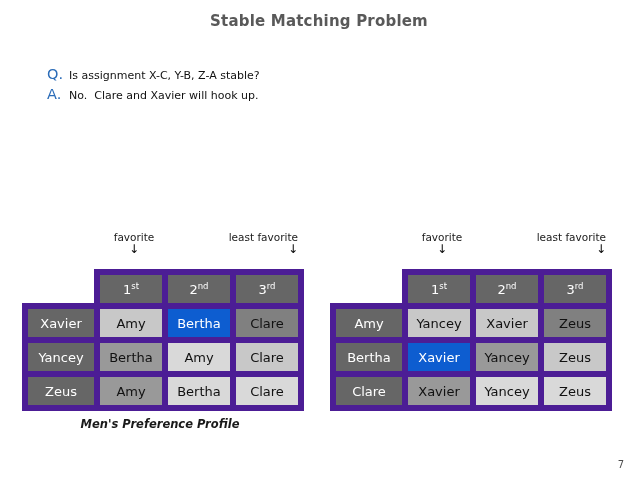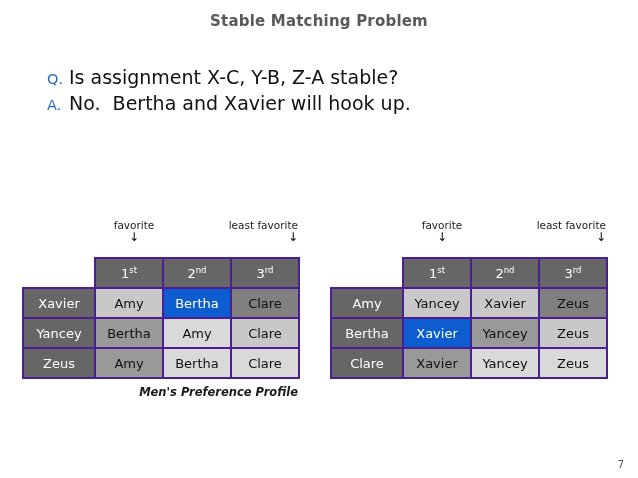--- a/index.html
+++ b/index.html
@@ -50,27 +50,27 @@
     white-space: pre;
   }
   .qa-tag {
     color: #2b6cb8;
     width: 22px;
     flex: none;
     font-size: 14.5px;
   }
   .qa-text {
     color: #111111;
-    font-size: 19px;
+    font-size: 11px;
   }
 
   
   .table-block {
     position: absolute;
-    top: 219px;
+    top: 231px;
   }
   #men-block  { left: 22px; }
   #women-block{ left: 330px; }
 
   .axis-labels {
     position: relative;
     height: 38px;
     width: 276px;
   }
   .axis-label {
@@ -94,21 +94,21 @@
   table.pref {
     border-collapse: collapse;
     table-layout: fixed;
     width: 276px;
   }
   table.pref td, table.pref th {
     height: 28px;
     padding: 0;
     text-align: center;
     vertical-align: middle;
-    border: 2px solid #4c1d95;
+    border: 6px solid #4c1d95;
     font-size: 13px;
     font-weight: normal;
   }
   .col-name { width: 72px; }
   .col-rank { width: 68px; }
 
   .corner-blank {
     background: #ffffff;
     border: none !important;
   }
@@ -130,21 +130,21 @@
 
   .cell-d  { background: #808080; color: #111111; }  
   .cell-m  { background: #999999; color: #111111; }  
   .cell-l  { background: #c8c8c8; color: #111111; }  
   .cell-xl { background: #d9d9d9; color: #111111; }  
   .cell-hl { background: #0d5dd0; color: #ffffff; }  
 
   .table-caption {
     margin-top: 6px;
     width: 276px;
-    text-align: right;
+    text-align: center;
     font-size: 11.5px;
     font-style: italic;
     font-weight: bold;
     color: #1a1a1a;
   }
 
   
   .page-number {
     position: absolute;
     right: 14px;
@@ -160,21 +160,21 @@
 
   <div class="slide-title">Stable Matching Problem</div>
 
   <div class="qa-block">
     <div class="qa-line">
       <span class="qa-tag">Q.</span>
       <span class="qa-text">Is assignment X-C, Y-B, Z-A stable?</span>
     </div>
     <div class="qa-line">
       <span class="qa-tag">A.</span>
-      <span class="qa-text">No.  Bertha and Xavier will hook up.</span>
+      <span class="qa-text">No.  Clare and Xavier will hook up.</span>
     </div>
   </div>
 
   <div class="table-block" id="men-block">
     <div class="axis-labels">
       <div class="axis-label axis-fav">
         <span class="txt">favorite</span>
         <span class="arrow">↓</span>
       </div>
       <div class="axis-label axis-least">

